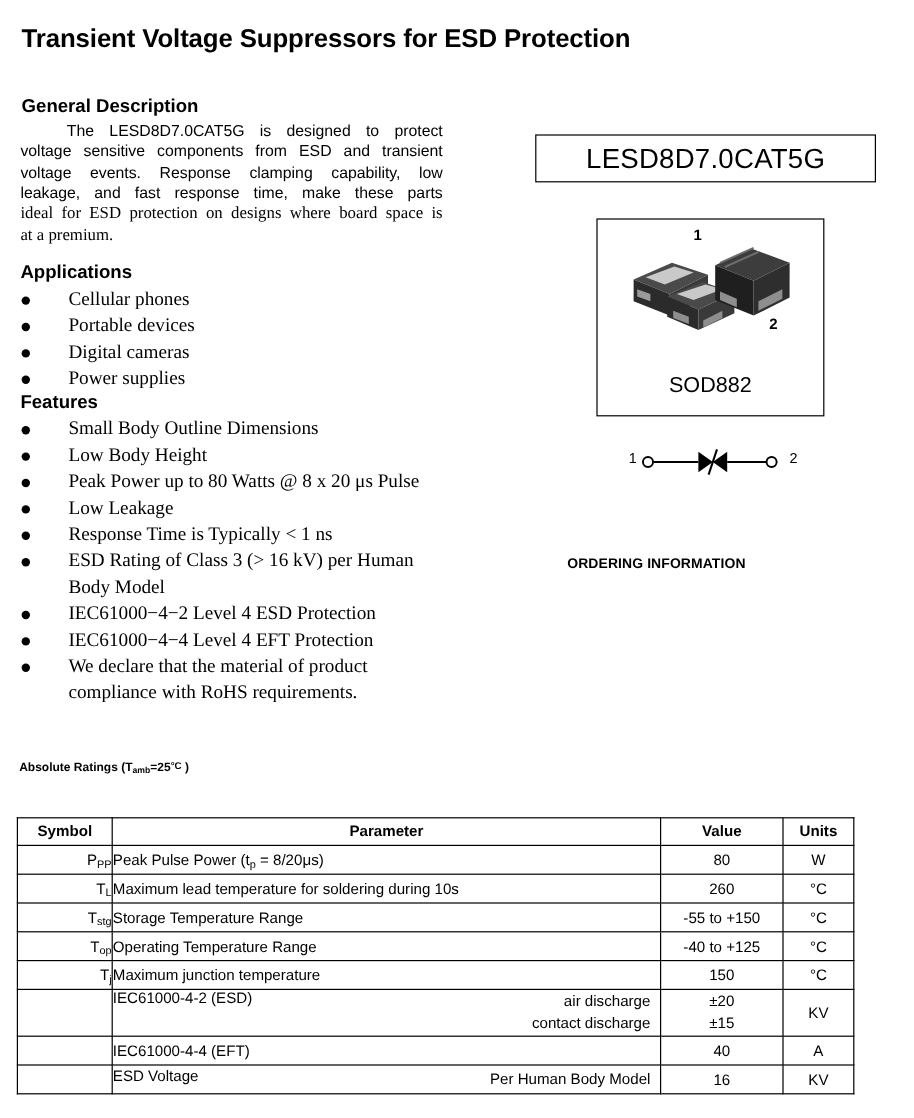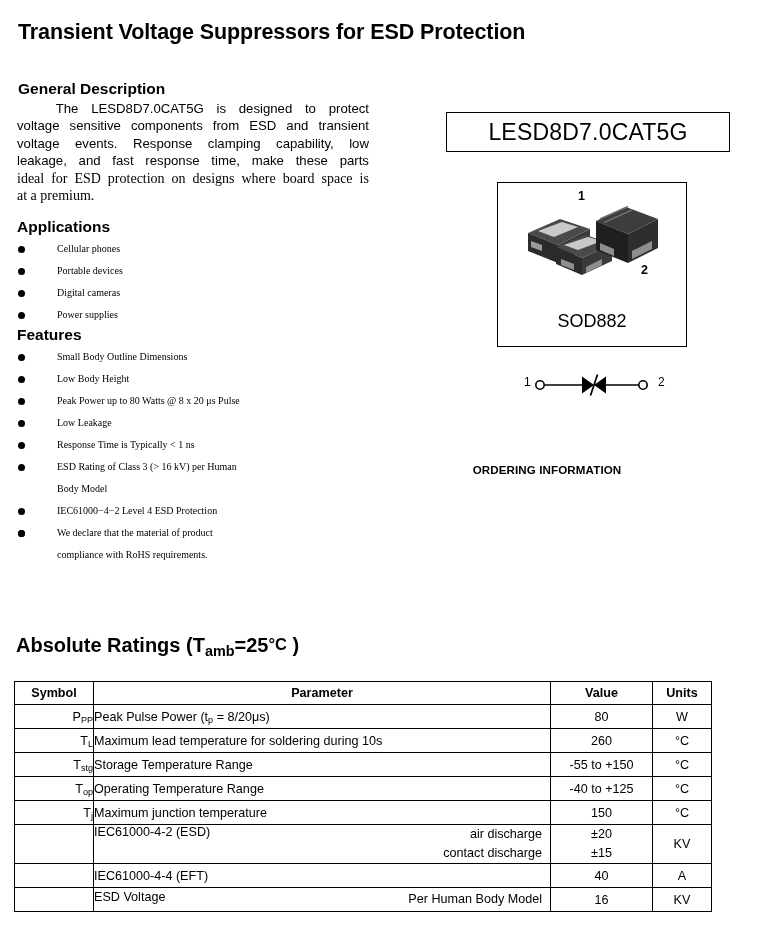--- a/index.html
+++ b/index.html
@@ -72,21 +72,21 @@
   .desc-indent { display: inline-block; width: 26px; }
 
   ul.bullets {
     list-style: none;
     margin: 2px 0 0 0;
     padding: 0;
   }
   ul.bullets li {
     position: relative;
     font-family: "Liberation Serif", serif;
-    font-size: 10px;
+    font-size: 16px;
     line-height: 22px;
     padding-left: 45px;
   }
   ul.bullets li .dot {
     position: absolute;
     left: 6px;
     top: 8px;
     width: 7px;
     height: 7px;
     background: #000;
@@ -193,21 +193,21 @@
     padding: 4px 2px;
   }
   table.ordering th { font-weight: bold; }
   table.ordering td { font-weight: normal; }
 
   
   #ratings-heading {
     position: absolute;
     left: 16px;
     top: 634px;
-    font-size: 20px;
+    font-size: 10px;
     font-weight: bold;
     font-family: "Liberation Sans", sans-serif;
   }
   table.ratings {
     position: absolute;
     left: 14px;
     top: 657px;
     width: 698px;
     border-collapse: collapse;
     font-family: "Liberation Sans", sans-serif;
@@ -323,21 +323,21 @@
 
     <div class="sec-head" id="features-heading">Features</div>
     <ul class="bullets" id="features-list">
         <li><span class="dot"></span><span>Small Body Outline Dimensions</span></li>
         <li><span class="dot"></span><span>Low Body Height</span></li>
         <li><span class="dot"></span><span>Peak Power up to 80  Watts @ 8 x 20 μs Pulse</span></li>
         <li><span class="dot"></span><span>Low Leakage</span></li>
         <li><span class="dot"></span><span>Response Time is Typically &lt; 1 ns</span></li>
         <li><span class="dot"></span><span>ESD Rating of Class 3 (&gt; 16 kV) per Human</span><span class="cont">Body Model</span></li>
         <li><span class="dot"></span><span>IEC61000−4−2 Level 4 ESD Protection</span></li>
-        <li><span class="dot"></span></li>
+        <li><span class="dot"></span><span>IEC61000−4−4 Level 4 EFT Protection</span></li>
         <li><span class="dot"></span><span>We declare that the material of product</span><span class="cont">compliance with RoHS requirements.</span></li>
       </ul>
 
   </div>
 
   <div class="partnum-box">
     <span>LESD8D7.0CAT5G</span>
   </div>
 
   <div class="pkg-box">

